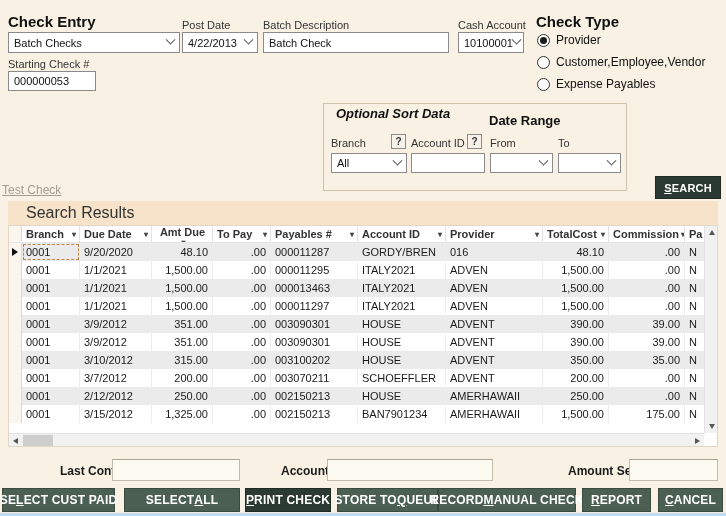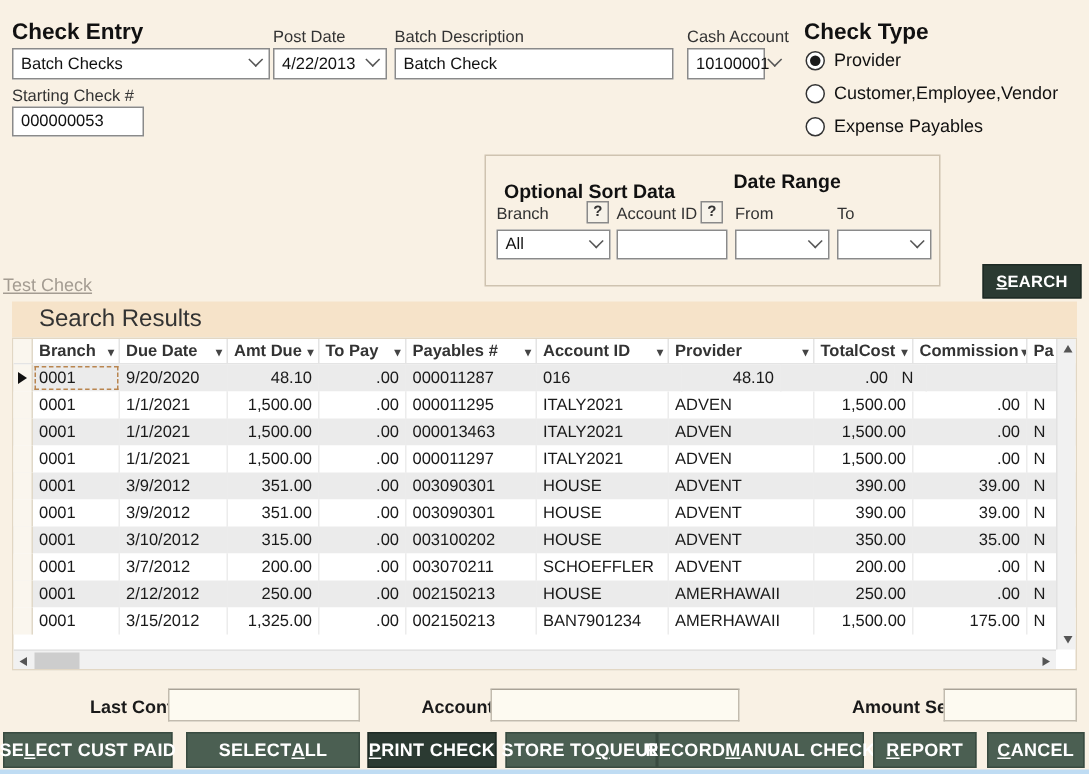--- a/index.html
+++ b/index.html
@@ -173,21 +173,21 @@
   <span>4/22/2013</span>
   <span class="chev"></span>
 </div>
 
 <div class="abs lbl" style="left:263px; top:19px;">Batch Description</div>
 <div class="abs input" style="left:263px; top:32px; width:186px;">
   <span>Batch Check</span>
 </div>
 
 <div class="abs lbl" style="left:458px; top:19px;">Cash Account</div>
-<div class="abs combo" style="left:458px; top:32px; width:52px;text-align:right;">
+<div class="abs combo" style="left:458px; top:32px; width:66px;text-align:right;">
   <span>10100001</span>
   <span class="chev"></span>
 </div>
 
 <div class="abs h1" style="left:536px; top:13px;">Check Type</div>
 <div class="abs radio-row" style="left:537px; top:33px;">
   <span class="radio selected"></span>
   <span class="radio-label">Provider</span>
 </div>
 <div class="abs radio-row" style="left:537px; top:55px;">
@@ -198,21 +198,21 @@
   <span class="radio"></span>
   <span class="radio-label">Expense Payables</span>
 </div>
 
 <div class="abs lbl" style="left:8px; top:58px;">Starting Check #</div>
 <div class="abs input" style="left:8px; top:71px; width:88px; height:20px;">
   <span>000000053</span>
 </div>
 
 <div class="abs panel" style="left:323px; top:103px; width:304px; height:88px;">
-  <div class="abs h2" style="left:12px; top:16px;">Optional Sort Data</div>
+  <div class="abs h2" style="left:12px; top:2px;font-style:italic;">Optional Sort Data</div>
   <div class="abs h2" style="left:165px; top:9px;">Date Range</div>
 
   <div class="abs lbl" style="left:7px; top:33px;">Branch</div>
   <div class="abs help-btn" style="left:67px; top:30px;">?</div>
   <div class="abs combo" style="left:7px; top:49px; width:76px; height:20px;">
     <span>All</span>
     <span class="chev"></span>
   </div>
 
   <div class="abs lbl" style="left:87px; top:33px;">Account ID</div>
@@ -251,21 +251,21 @@
       <div class="g-hrow">
         <div class="g-sel"></div>
         <div class="g-hcell" style="width: 58px;">
           <span>Branch</span>
           <span class="g-harrow">▾</span>
         </div>
         <div class="g-hcell" style="width: 72px;">
           <span>Due Date</span>
           <span class="g-harrow">▾</span>
         </div>
-        <div class="g-hcell" style="width: 61px;">
+        <div class="g-hcell" style="width: 61px; flex-direction: column;">
           <span>Amt Due</span>
           <span class="g-harrow">▾</span>
         </div>
         <div class="g-hcell" style="width: 58px;">
           <span>To Pay</span>
           <span class="g-harrow">▾</span>
         </div>
         <div class="g-hcell" style="width: 87px;">
           <span>Payables #</span>
           <span class="g-harrow">▾</span>
@@ -293,20 +293,21 @@
       </div>
       <div class="g-row alt">
         <div class="g-sel">
           <span class="row-marker"></span>
         </div>
         <div class="g-cell focus" style="width: 58px;">0001</div>
         <div class="g-cell" style="width: 72px;">9/20/2020</div>
         <div class="g-cell num" style="width: 61px;">48.10</div>
         <div class="g-cell num" style="width: 58px;">.00</div>
         <div class="g-cell" style="width: 87px;">000011287</div>
+        <div class="g-cell" style="width: 88px;">GORDY/BREN</div>
         <div class="g-cell" style="width: 97px;">016</div>
         <div class="g-cell num" style="width: 66px;">48.10</div>
         <div class="g-cell num" style="width: 76px;">.00</div>
         <div class="g-cell" style="width: 21px;">N</div>
       </div>
       <div class="g-row">
         <div class="g-sel"></div>
         <div class="g-cell" style="width: 58px;">0001</div>
         <div class="g-cell" style="width: 72px;">1/1/2021</div>
         <div class="g-cell num" style="width: 61px;">1,500.00</div>

